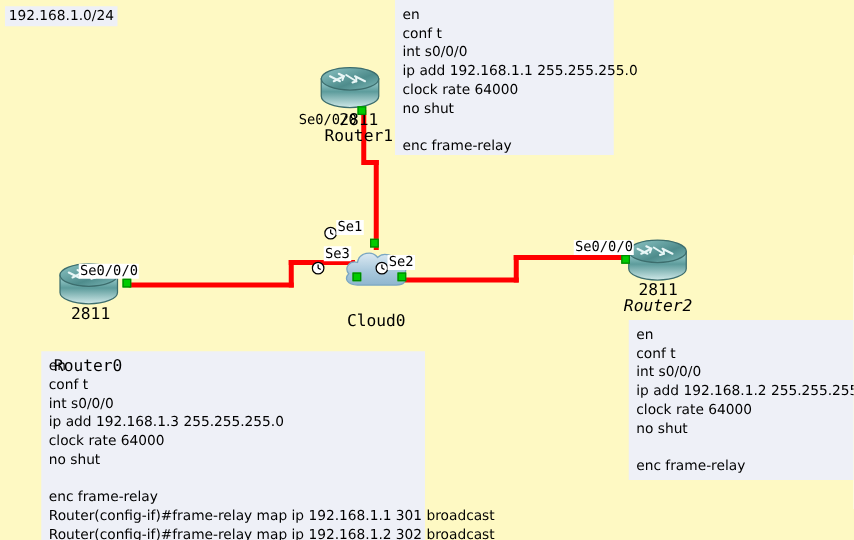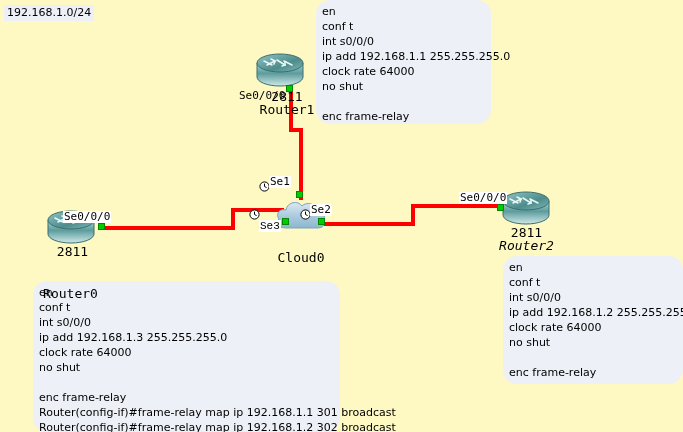--- a/index.html
+++ b/index.html
@@ -21,21 +21,20 @@
   .config-block {
     position: absolute;
     background: #eef0f7;
     color: #000000;
     font-family: "DejaVu Sans", sans-serif;
     font-size: 11px;
     line-height: 15px;
     white-space: pre;
     padding: 4px 6px 4px 6px;
     box-sizing: border-box;
-    border-radius: 14px;
   }
 
   
   .subnet-label {
     position: absolute;
     background: #eef0f7;
     color: #000000;
     font-family: "DejaVu Sans", sans-serif;
     font-size: 11px;
     line-height: 14px;
@@ -245,21 +244,21 @@
   </div>
   <div class="port-label" style="left:269px; top:176px;">Se1</div>
   <div class="led" style="left:296px; top:191px;"></div>
 
   <div class="clock-icon" style="left:249px; top:205px;">
     <svg width="11" height="11" viewBox="0 0 11 11">
       <circle cx="5.5" cy="5.5" r="4.6" fill="#ffffff" stroke="#000000" stroke-width="1"></circle>
       <path d="M5.5 5.5 L5.5 2.6 M5.5 5.5 L7.6 6.6" stroke="#000000" stroke-width="1" fill="none"></path>
     </svg>
   </div>
-  <div class="port-label" style="left:259px; top:220px;font-family:Liberation Mono, monospace;">Se3</div>
+  <div class="port-label" style="left:259px; top:197px;">Se3</div>
   <div class="led" style="left:282px; top:218px;"></div>
 
   <div class="clock-icon" style="left:300px; top:205px;">
     <svg width="11" height="11" viewBox="0 0 11 11">
       <circle cx="5.5" cy="5.5" r="4.6" fill="#ffffff" stroke="#000000" stroke-width="1"></circle>
       <path d="M5.5 5.5 L5.5 2.6 M5.5 5.5 L7.6 6.6" stroke="#000000" stroke-width="1" fill="none"></path>
     </svg>
   </div>
   <div class="port-label" style="left:310px; top:204px;">Se2</div>
   <div class="led" style="left:318px; top:218px;"></div>

